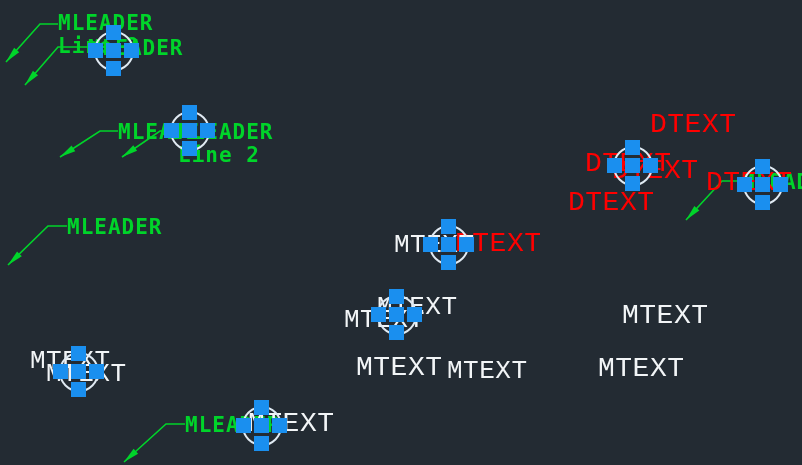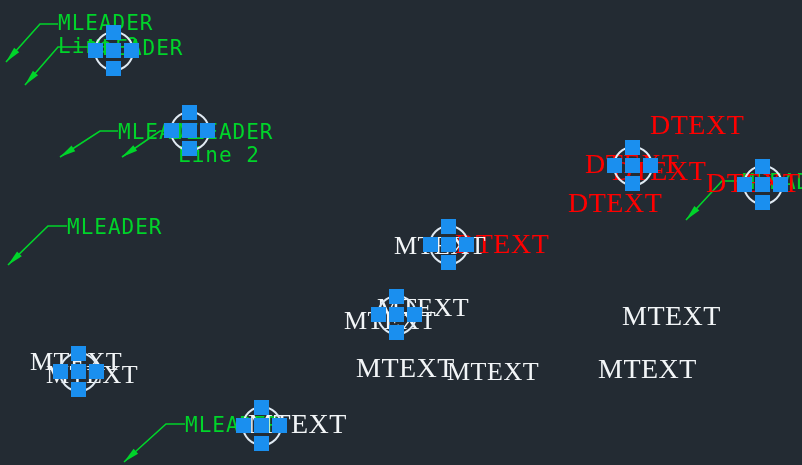--- a/index.html
+++ b/index.html
@@ -23,25 +23,25 @@
   }
   .txt {
     position: absolute;
     white-space: pre;
     line-height: 1.05;
     letter-spacing: 0.5px;
   }
   
   .font-shx {
     font-family: "DejaVu Sans Mono", "Liberation Mono", monospace;
-    font-weight: 400;
+    font-weight: 700;
     letter-spacing: 1px;
   }
   .font-sans {
-    font-family: Liberation Serif, serif;
+    font-family: Liberation Mono, monospace;
     font-weight: 400;
   }
 
   .grip-cluster {
     position: absolute;
     width: 54px;
     height: 54px;
     pointer-events: auto;
   }
   .grip-circle {

